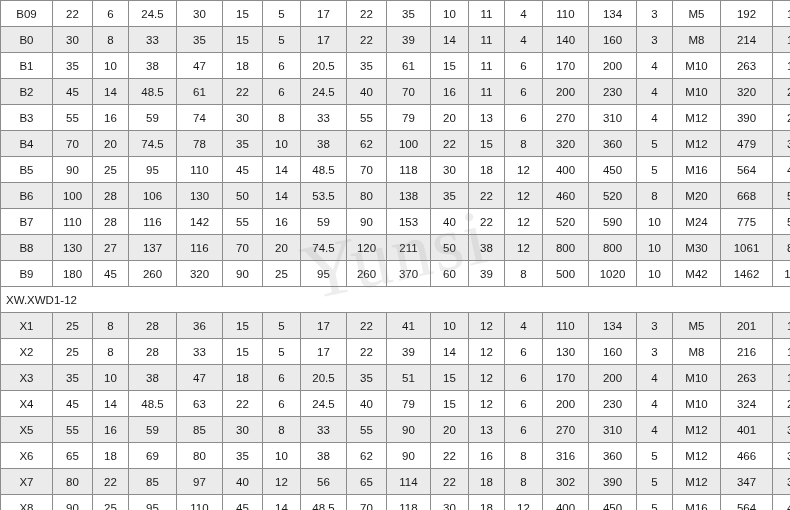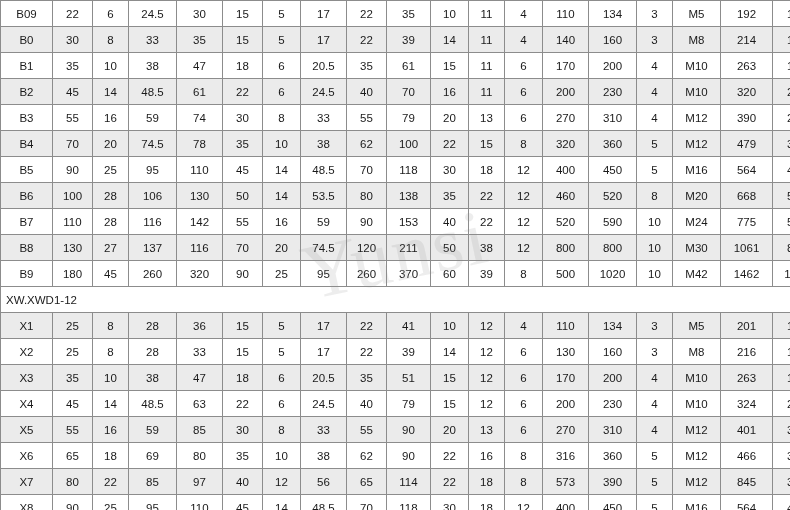--- a/index.html
+++ b/index.html
@@ -489,25 +489,25 @@
           <td>85</td>
           <td>97</td>
           <td>40</td>
           <td>12</td>
           <td>56</td>
           <td>65</td>
           <td>114</td>
           <td>22</td>
           <td>18</td>
           <td>8</td>
-          <td>573</td>
+          <td>302</td>
           <td>390</td>
           <td>5</td>
           <td>M12</td>
-          <td>845</td>
+          <td>347</td>
           <td>377</td>
         </tr>
         <tr>
           <td class="label">X8</td>
           <td>90</td>
           <td>25</td>
           <td>95</td>
           <td>110</td>
           <td>45</td>
           <td>14</td>

